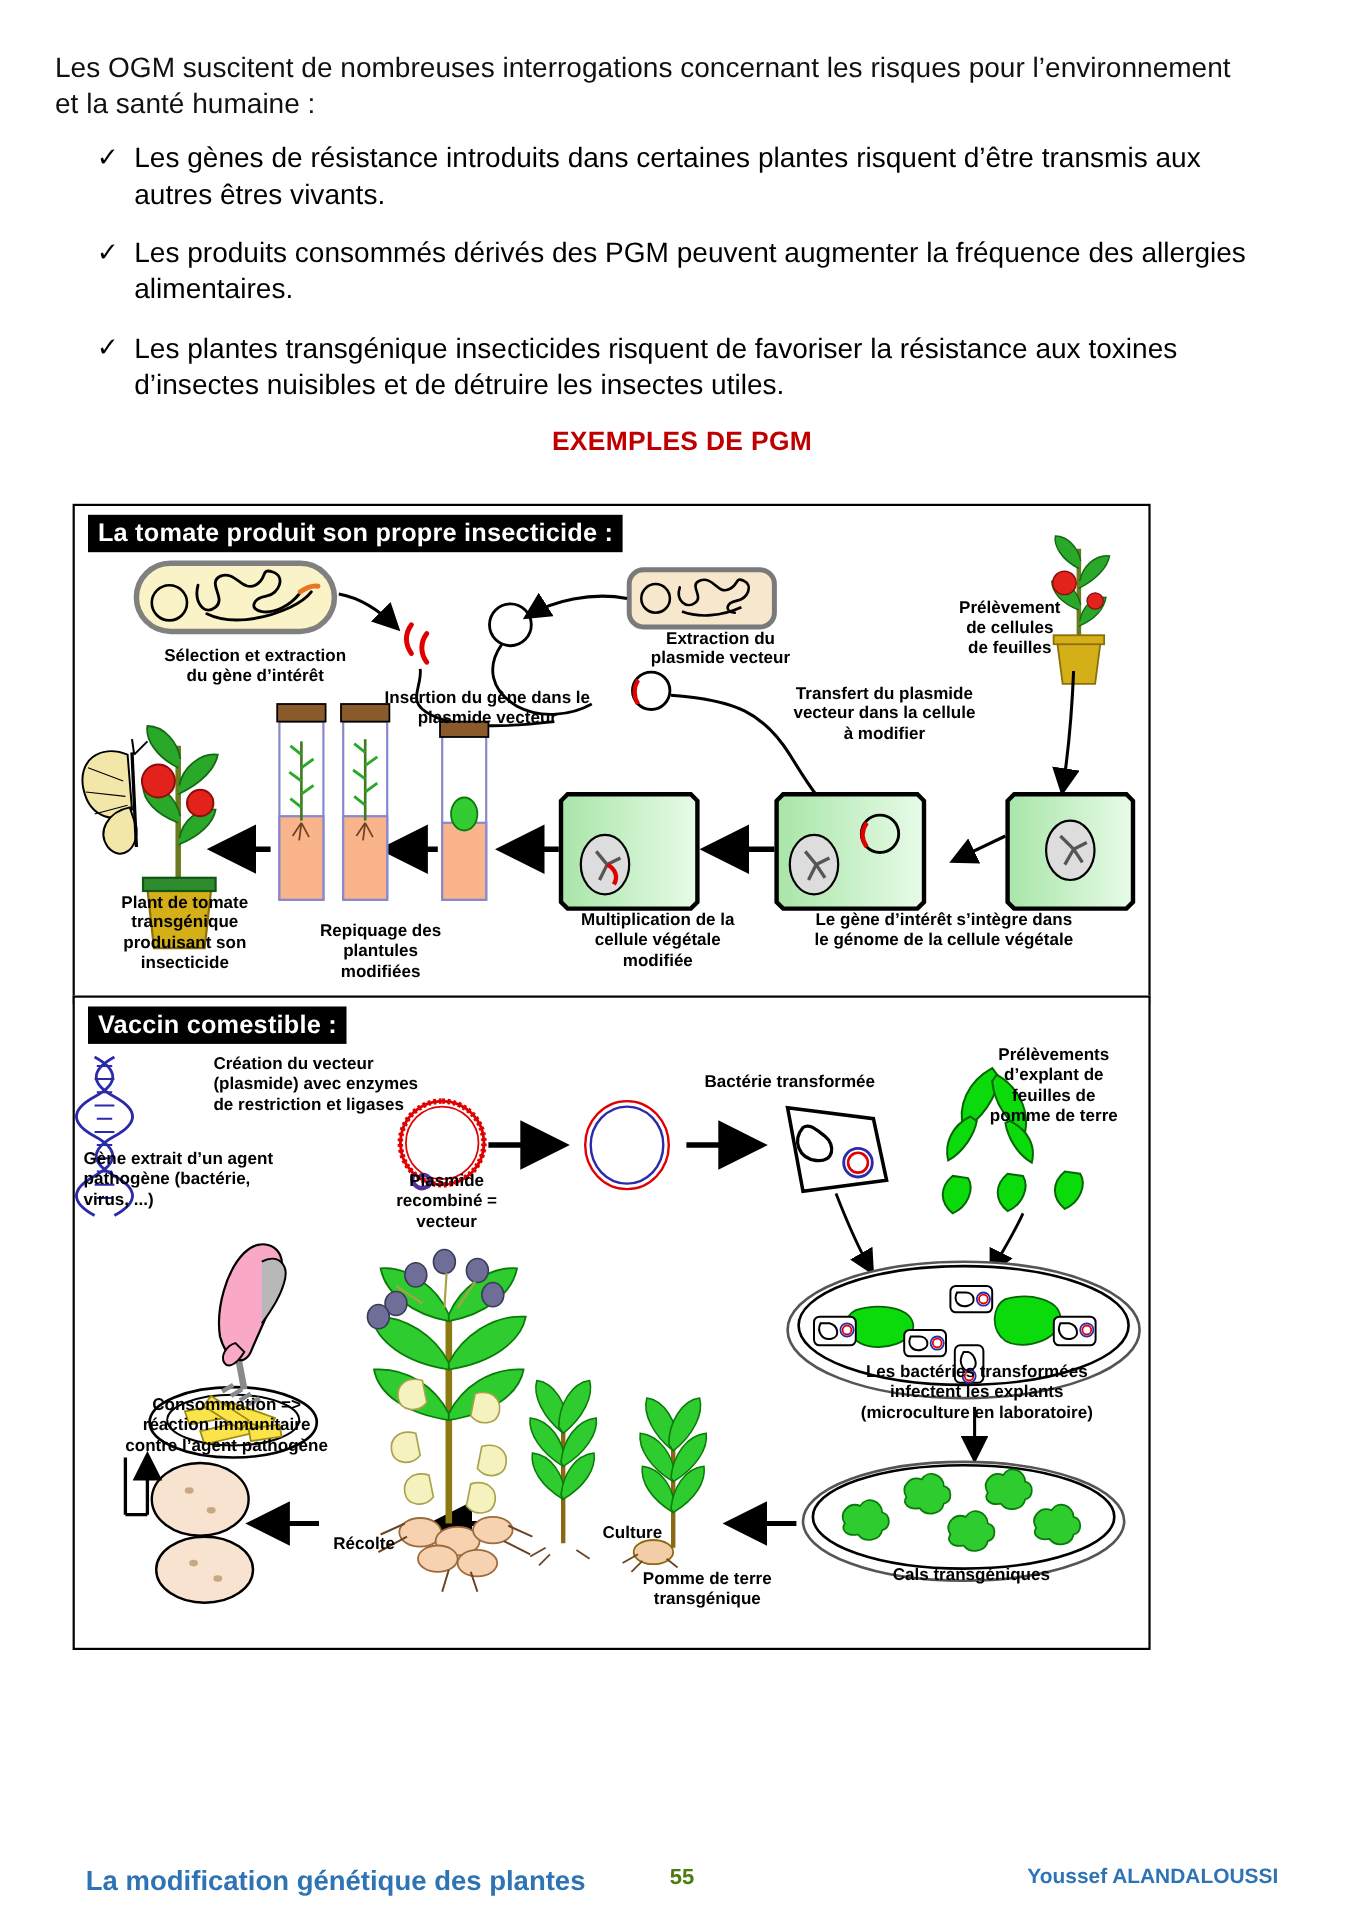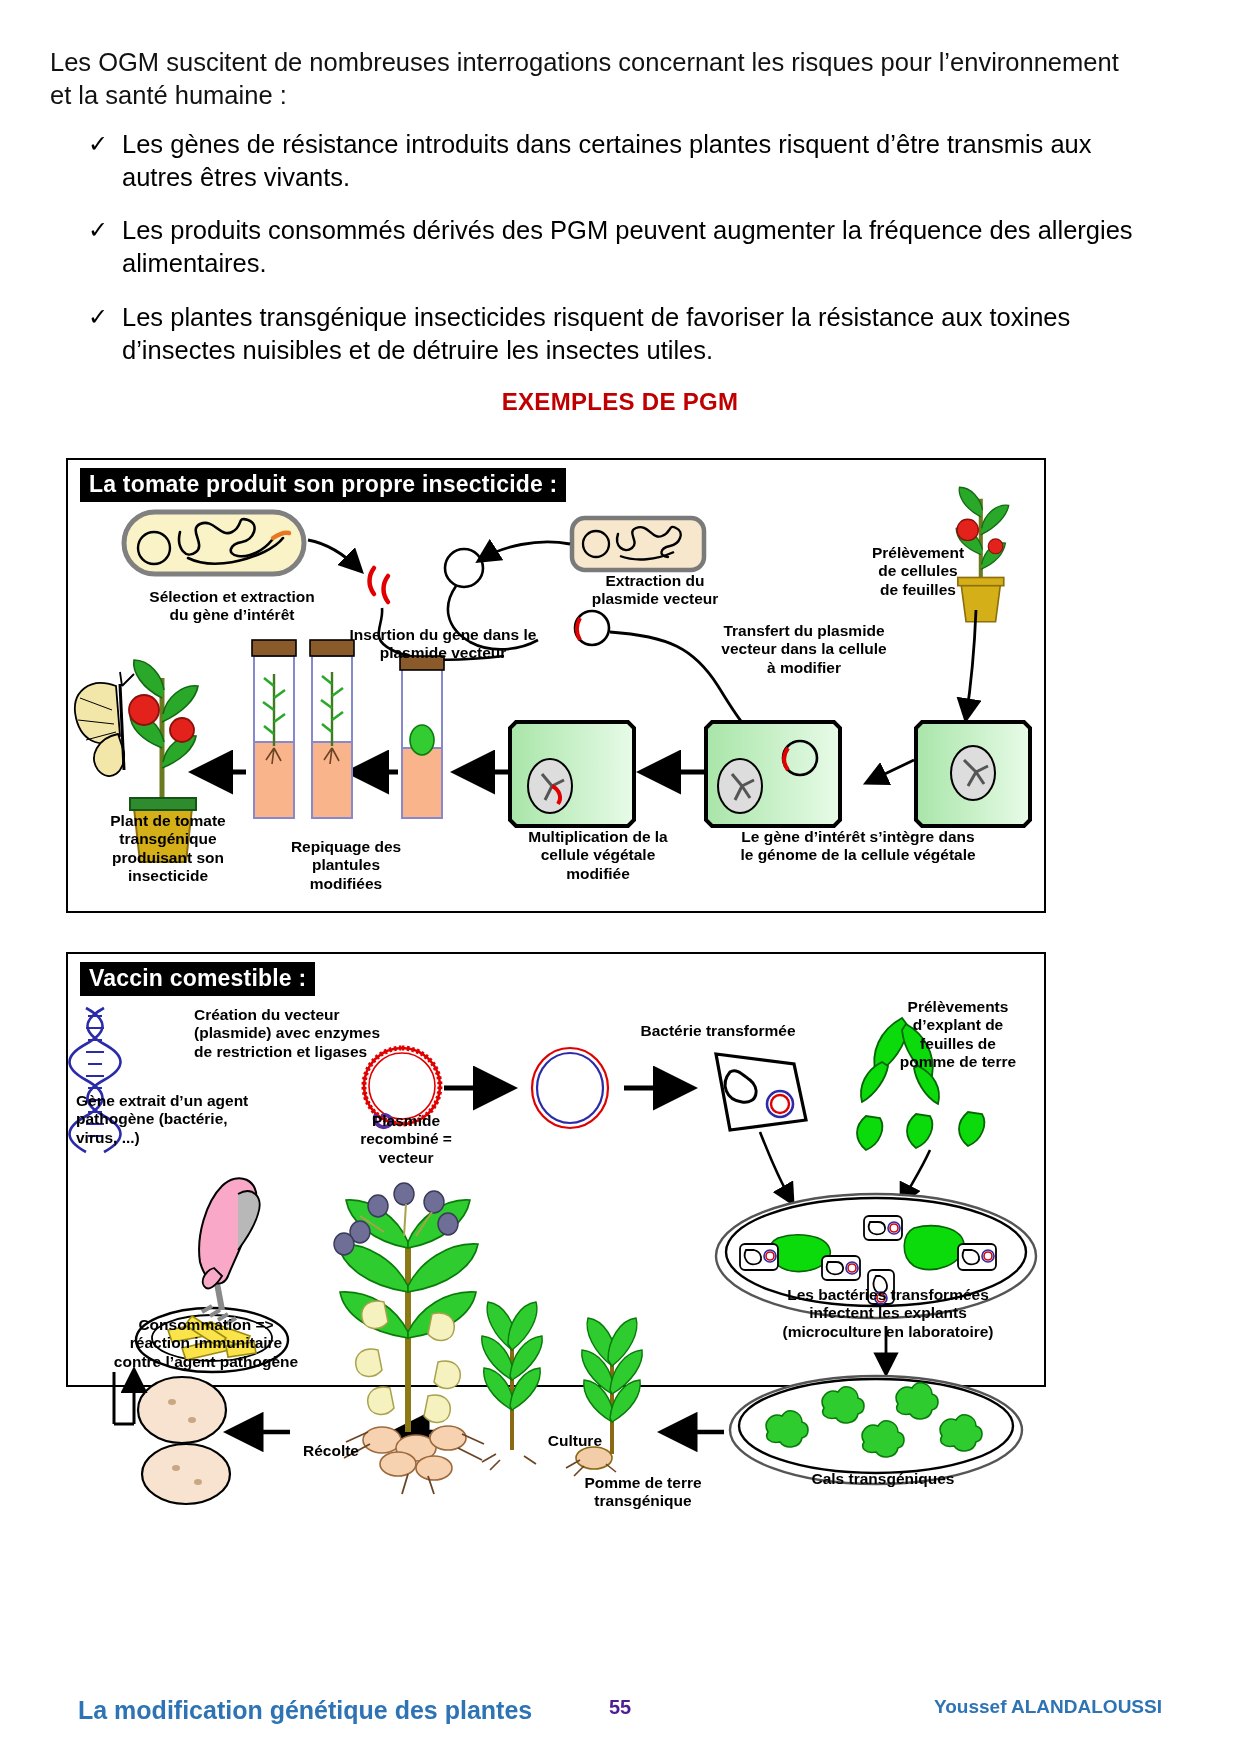--- a/index.html
+++ b/index.html
@@ -26,39 +26,39 @@
 
   
   .exemples {
     position:absolute; left:0; top:388px; width:1240px; text-align:center;
     font-size:24px; font-weight:bold; color:#C00000; letter-spacing:.3px;
   }
 
   
   .dbox { position:absolute; border:2px solid #000; background:#fff; }
   #box1 { left:66px; top:438px; width:980px; height:455px;margin-top:20px; }
-  #box2 { left:66px; top:905px; width:980px; height:435px;margin-top:47px; }
+  #box2 { left:66px; top:905px; width:980px; height:595px; }
   .dtitle {
     display:inline-block; background:#000; color:#fff;
     font-weight:bold; font-size:23px; padding:3px 9px 4px 9px;
     margin:8px 0 0 12px; letter-spacing:.2px; white-space:nowrap;
   }
 
   .lbl { position:absolute; font-weight:bold; font-size:15.5px; line-height:1.18;
          text-align:center; color:#000; }
   .lbl.left { text-align:left; }
 
   
   .art { position:absolute; }
 
   
   .footer { position:absolute; left:0; bottom:28px; width:1240px; height:30px; }
   .footer .fl { position:absolute; left:78px; top:0; font-size:25px; font-weight:bold; color:#2E74B5; }
   .footer .fc { position:absolute; left:0; top:0; width:1240px; text-align:center;
-                font-size:20px; font-weight:bold; color:#4c1d95; }
+                font-size:20px; font-weight:bold; color:#4d7c0f; }
   .footer .fr { position:absolute; right:78px; top:0; font-size:19px; font-weight:bold; color:#2E74B5; }
 </style>
 </head>
 <body>
 
 <div class="page">
 
   <div class="intro">Les OGM suscitent de nombreuses interrogations concernant les risques pour l’environnement et la santé humaine :</div>
 
   <div class="bullets">

